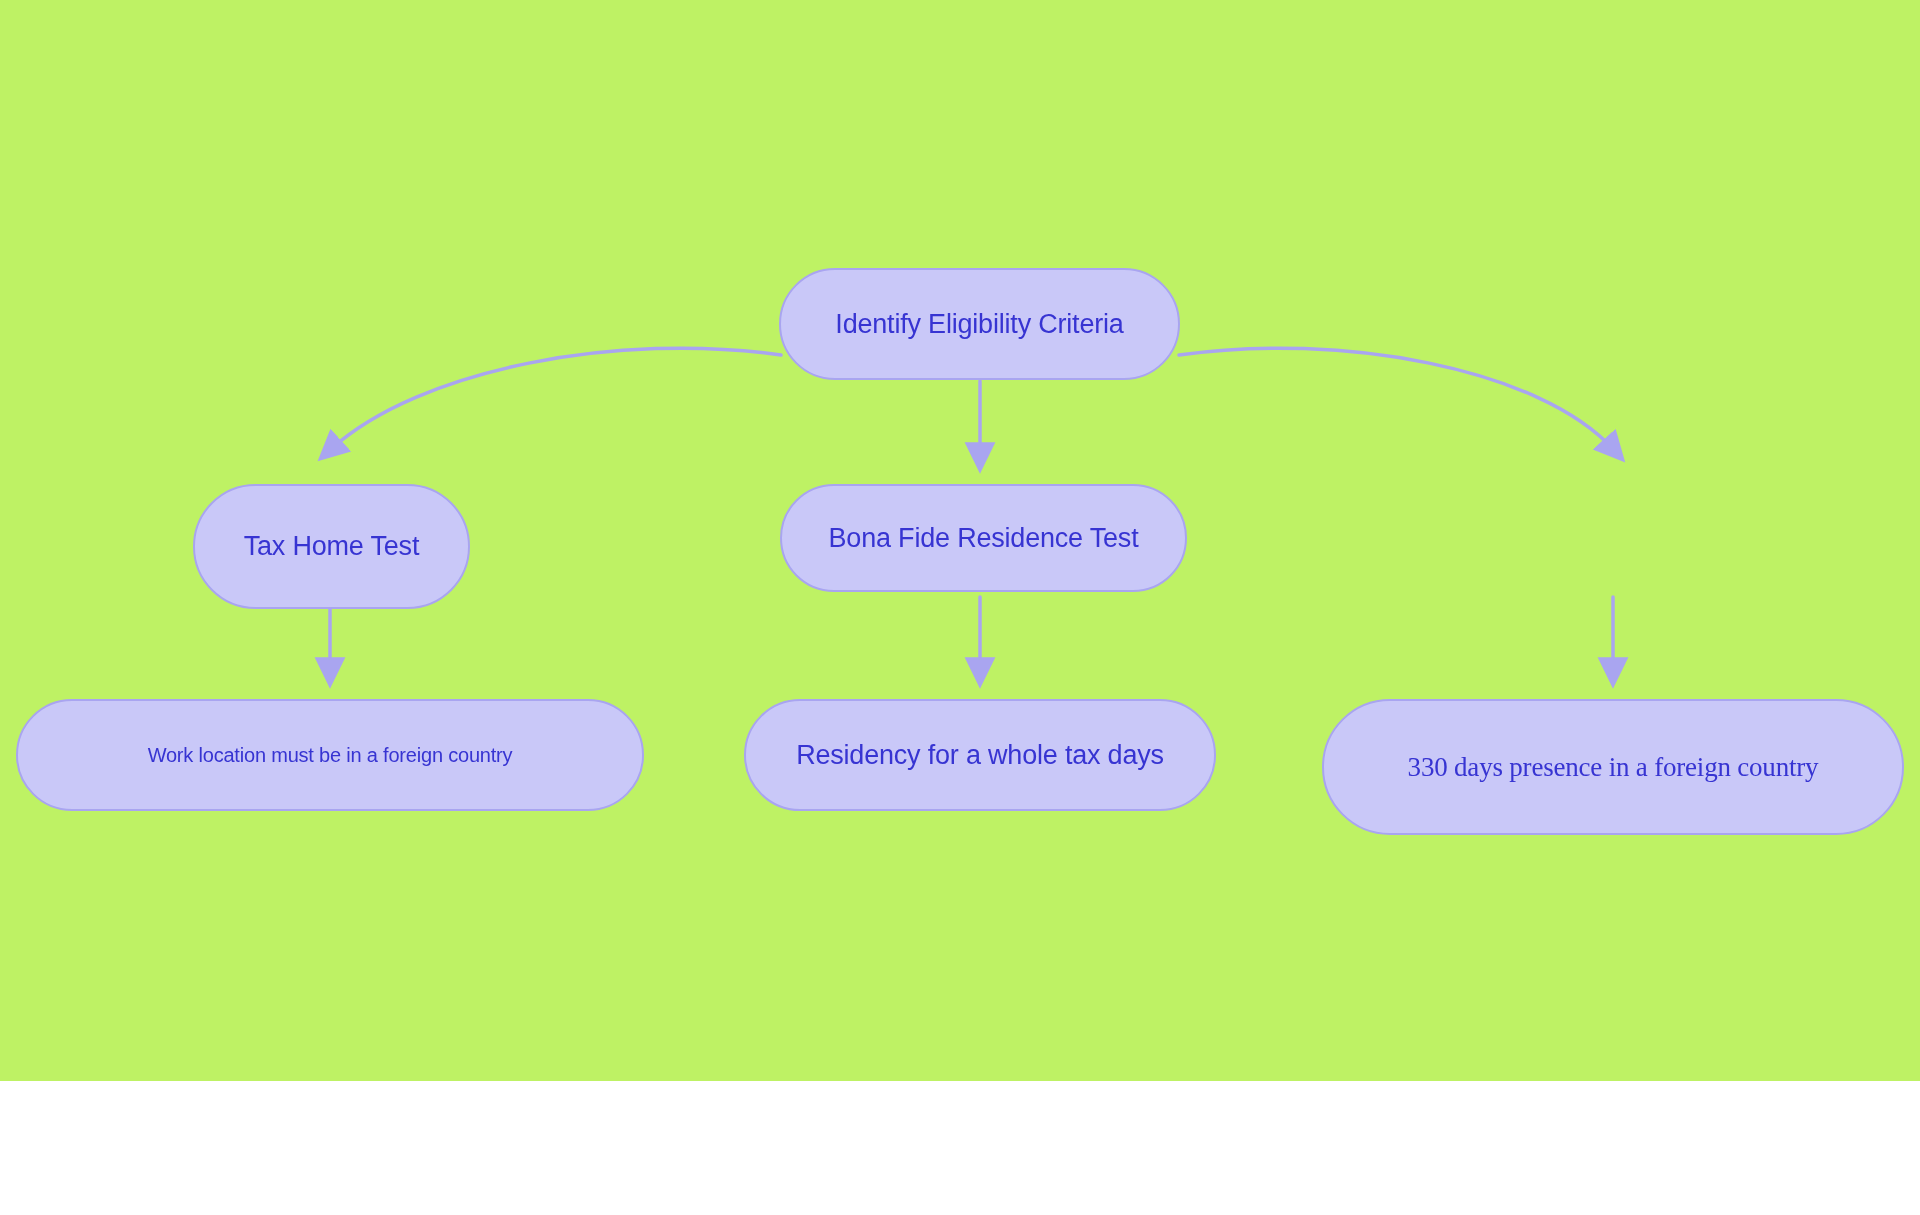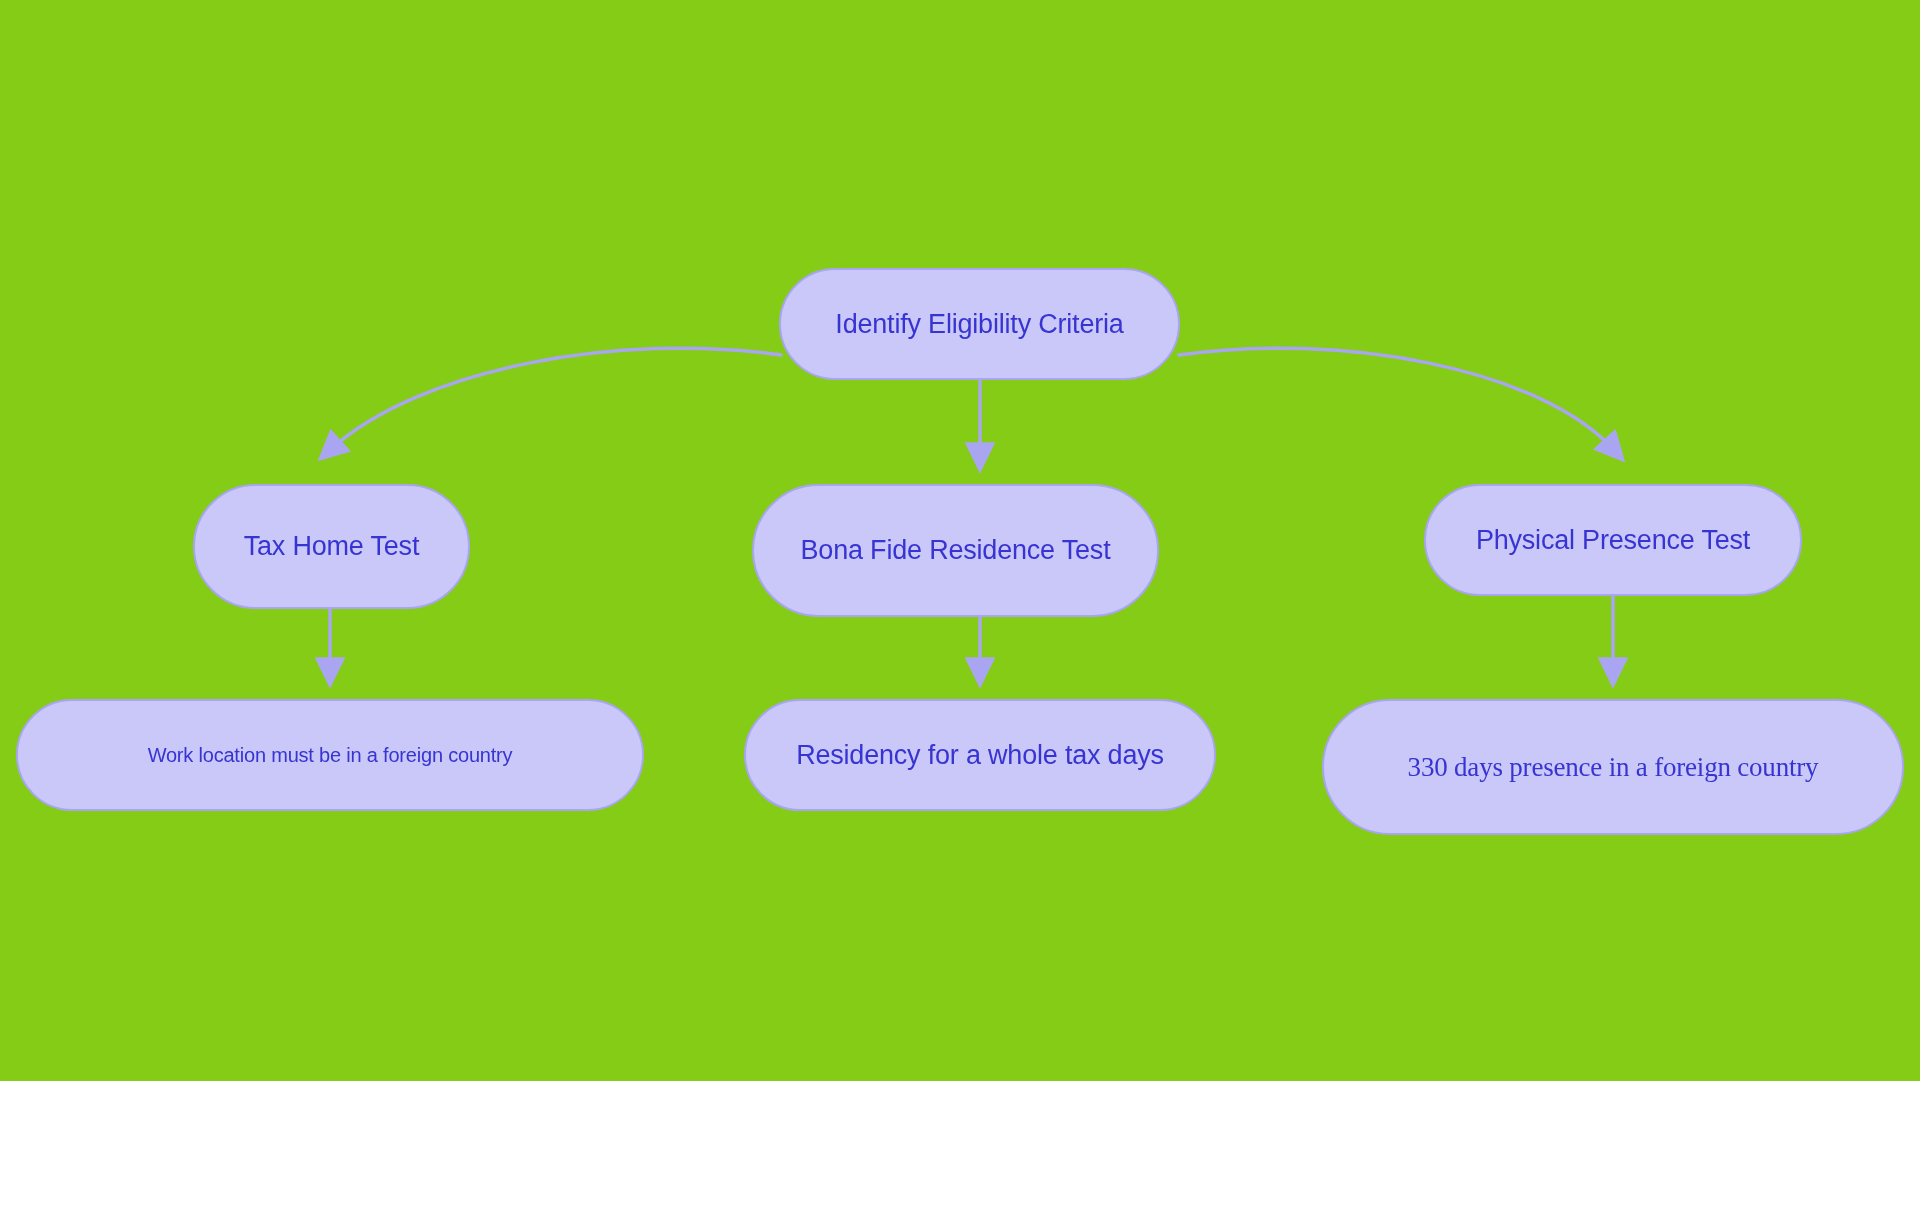--- a/index.html
+++ b/index.html
@@ -15,21 +15,21 @@
     font-family: "Liberation Sans", sans-serif;
   }
 
   
   #diagram-canvas {
     position: absolute;
     left: 0;
     top: 0;
     width: 1920px;
     height: 1081px;
-    background: #84cc16;
+    background: #bef264;
   }
 
   #edge-layer {
     position: absolute;
     left: 0;
     top: 0;
     width: 1920px;
     height: 1081px;
   }
 
@@ -46,21 +46,21 @@
     color: #3734d2;
     font-family: "Liberation Sans", sans-serif;
     font-weight: 400;
     letter-spacing: -0.2px;
     white-space: nowrap;
   }
 
   .node-root   { left: 779px;  top: 268px; width: 401px; height: 112px; font-size: 27px; }
 
   .node-mid-1  { left: 193px;  top: 484px; width: 277px; height: 125px; font-size: 27px; }
-  .node-mid-2  { left: 752px;  top: 484px; width: 407px; height: 133px; font-size: 27px; }
+  .node-mid-2  { left: 780px;  top: 484px; width: 407px; height: 108px; font-size: 27px; }
   .node-mid-3  { left: 1424px; top: 484px; width: 378px; height: 112px; font-size: 27px; }
 
   .node-leaf-1 { left: 16px;   top: 699px; width: 628px; height: 112px; font-size: 20px; }
   .node-leaf-2 { left: 744px;  top: 699px; width: 472px; height: 112px; font-size: 27px; }
   .node-leaf-3 { left: 1322px; top: 699px; width: 582px; height: 136px; font-size: 27px; font-family: Liberation Serif, serif; }
 
   
   #footer-bar {
     position: absolute;
     left: 0;
@@ -94,21 +94,20 @@
 
     <path d="M 1613,597 L 1613,672" fill="none" stroke="#a9a5f0" stroke-width="3.5" stroke-linecap="round" marker-end="url(#arrowhead)"></path>
   </svg>
 
   <div class="node node-root">Identify Eligibility Criteria</div>
 
   <div class="node node-mid-1">Tax Home Test</div>
 
   <div class="node node-mid-2">Bona Fide Residence Test</div>
 
-  <div class="node node-mid-3">Physical Presence Test</div>
 
   <div class="node node-leaf-1">Work location must be in a foreign country</div>
 
   <div class="node node-leaf-2">Residency for a whole tax days</div>
 
   <div class="node node-leaf-3">330 days presence in a foreign country</div>
 
 </div>
 
 <div id="footer-bar">

